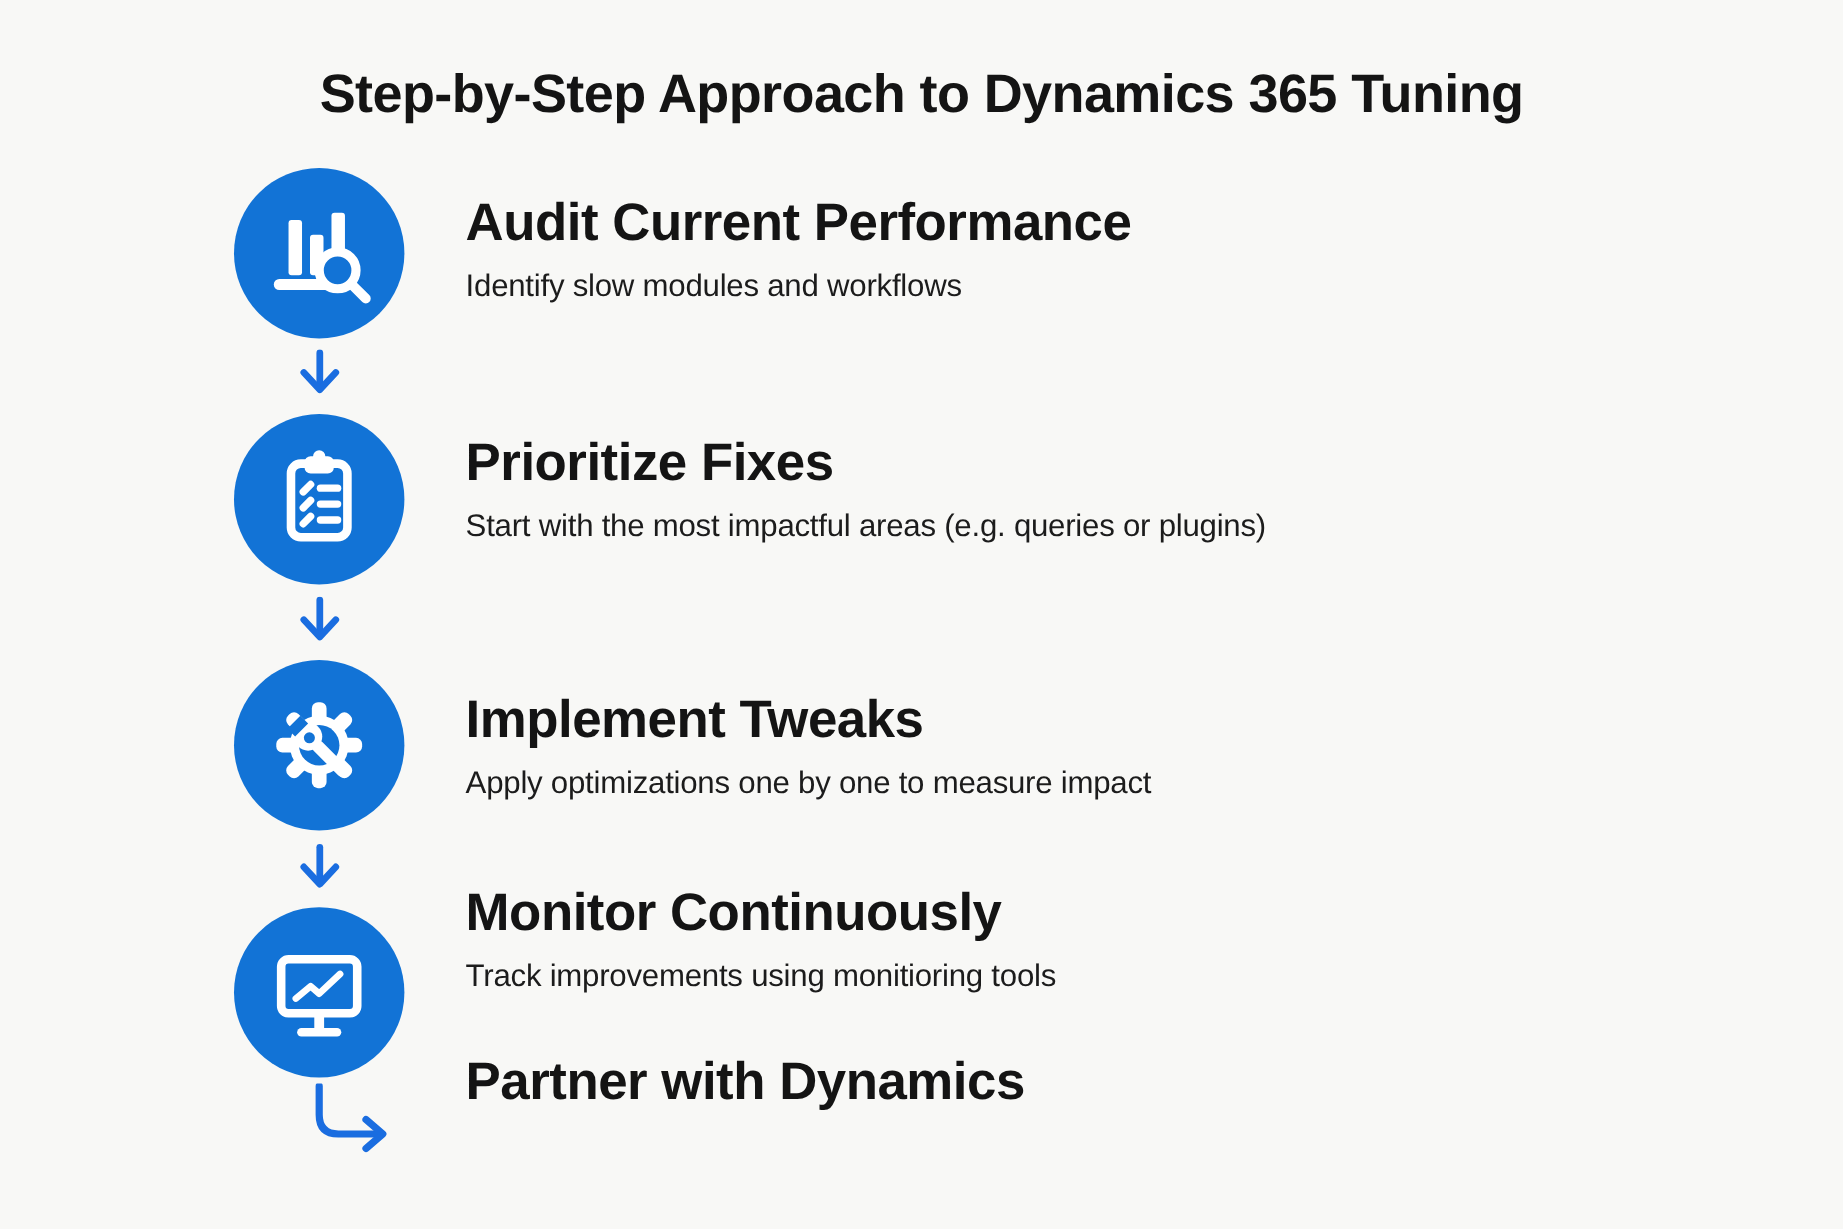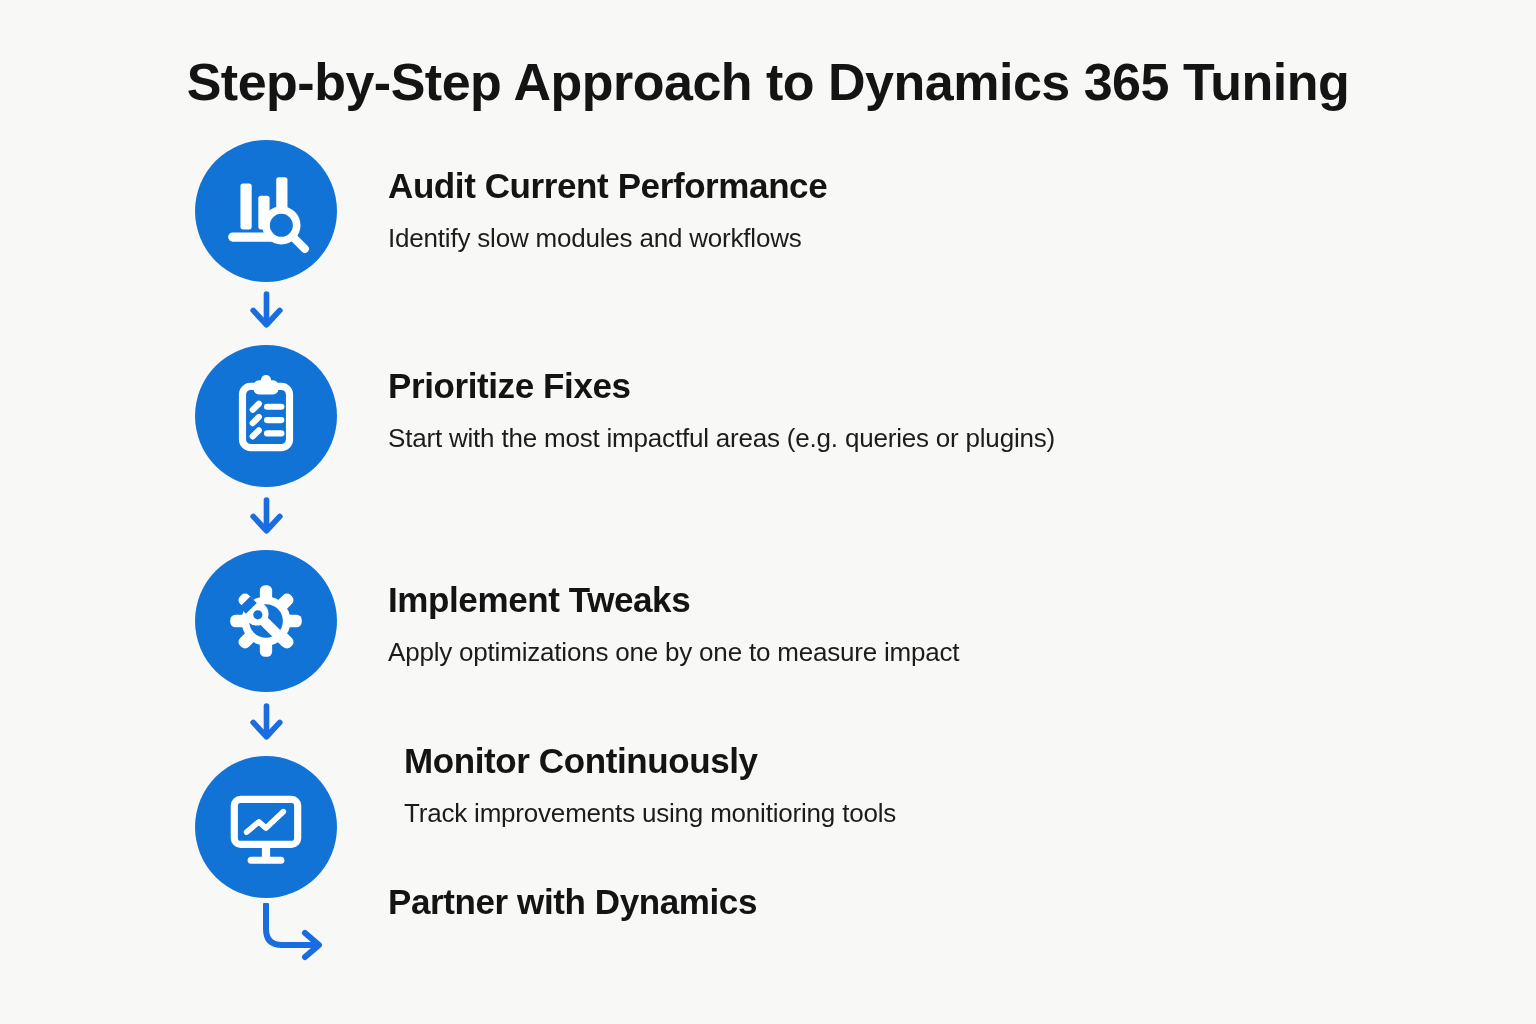--- a/index.html
+++ b/index.html
@@ -16,21 +16,21 @@
     position: relative;
     width: 1536px;
     height: 1024px;
     background: var(--background);
     overflow: hidden;
   }
   .page-title {
     position: absolute;
     left: 0; right: 0; top: 52px;
     text-align: center;
-    font-size: 52px;
+    font-size: 45px;
     font-weight: 700;
     letter-spacing: -0.5px;
     color: var(--heading-text);
   }
   .circle {
     position: absolute;
     left: 195px;
     width: 142px;
     height: 142px;
     border-radius: 50%;
@@ -70,24 +70,24 @@
     top: 903px;
     width: 76px;
     height: 64px;
   }
   .elbow-arrow path { stroke-width: 6; }
 
   .step-text { position: absolute; left: 388px; }
   .t1 { top: 163px; }
   .t2 { top: 363px; }
   .t3 { top: 556px; margin-top: 21px; }
-  .t4 { top: 738px; margin-left: 16px; }
+  .t4 { top: 738px; }
   .t5 { top: 879px; }
   .step-title {
-    font-size: 35px;
+    font-size: 44px;
     font-weight: 700;
     letter-spacing: -0.4px;
     color: var(--heading-text);
     line-height: 46px;
   }
   .step-desc {
     margin-top: 11px;
     font-size: 26px;
     font-weight: 400;
     letter-spacing: -0.2px;

